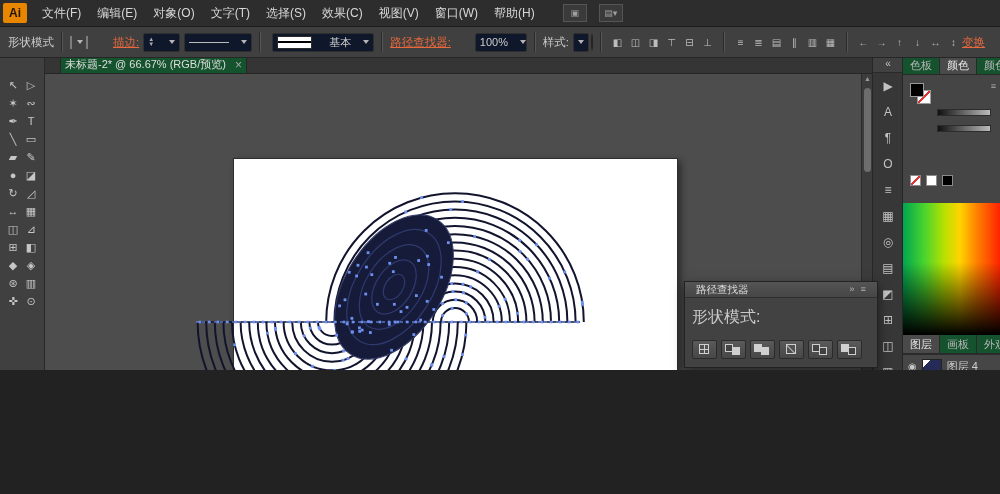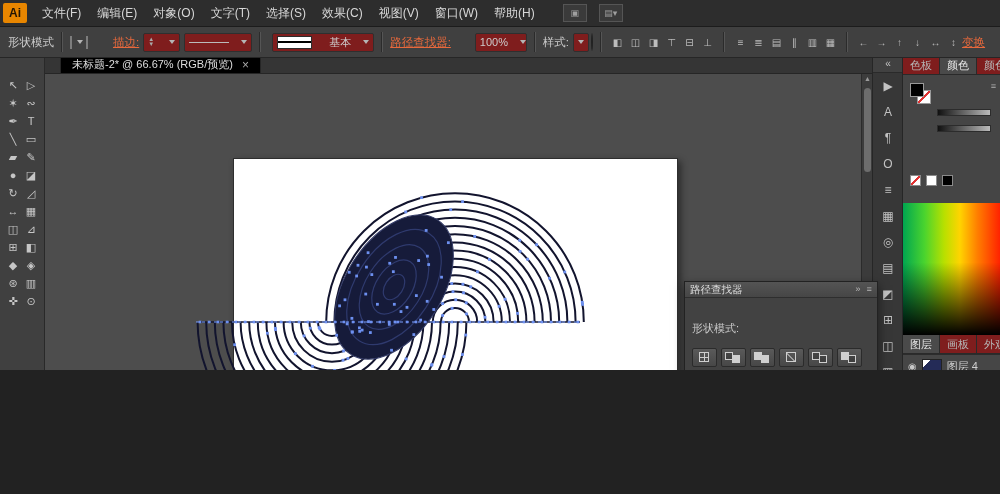--- a/index.html
+++ b/index.html
@@ -12,37 +12,37 @@
            font-size:12px;display:flex;align-items:center;justify-content:center;border-radius:2px;}
   .menu-item{padding:0 8px;font-size:12px;color:#d8d8d8;line-height:26px;}
   .win-icons{margin-left:20px;display:flex;gap:12px;color:#9f9f9f;font-size:11px;}
   .win-icon{width:22px;height:16px;background:#3a3a3a;border:1px solid #555;display:flex;align-items:center;justify-content:center;font-size:9px;}
   
   .controlbar{position:absolute;top:26px;left:0;right:0;height:30px;background:#404040;border-top:1px solid #525252;
               border-bottom:1px solid #262626;display:flex;align-items:center;z-index:19;font-size:11.5px;
               padding:0 8px;white-space:nowrap;overflow:hidden;}
   .link{color:#e8693c;text-decoration:underline;}
   .vsep{width:1px;height:20px;background:#2b2b2b;border-right:1px solid #555;margin:0 7px;flex:0 0 auto;}
-  .combo{background:#7f1d1d;border:1px solid #2f2f2f;border-radius:2px;height:17px;display:flex;align-items:center;
+  .combo{background:#0f172a;border:1px solid #2f2f2f;border-radius:2px;height:17px;display:flex;align-items:center;
          font-size:11px;color:#ccc;padding:0 4px;margin-left:4px;gap:12px;}
   .caret{width:0;height:0;border-left:3px solid transparent;border-right:3px solid transparent;border-top:4px solid #b5b5b5;margin-left:5px;}
   .stepper{display:flex;flex-direction:column;font-size:6px;color:#aaa;line-height:5px;margin-right:3px;}
   .sw{width:13px;height:13px;border:1px solid #7d7d7d;box-sizing:border-box;}
   .sw-fill{background:#000;}
   .sw-stroke{background:linear-gradient(135deg,#fff 42%,#e03333 42%,#e03333 58%,#fff 58%);margin-left:3px;}
   .profile-preview{width:38px;height:11px;background:#fff;border:1px solid #2c2c2c;display:flex;align-items:center;margin-right:5px;}
   .profile-line{width:100%;height:2px;background:#000;}
   .mini-icon{width:17px;height:16px;display:flex;align-items:center;justify-content:center;color:#bdbdbd;font-size:10px;}
   .icon-group{display:flex;gap:1px;}
   .round-icon{width:16px;height:16px;border-radius:50%;background:radial-gradient(circle at 35% 35%,#8fd14f,#2f6fb2 60%,#333);margin-left:2px;border:1px solid #222;}
   .transform-right{margin-left:auto;margin-right:10px;font-family:Liberation Mono, monospace;}
   
   .tabbar{position:absolute;top:56px;left:44px;width:828px;height:18px;background:#353535;border-bottom:1px solid #262626;
           display:flex;z-index:5;padding-left:16px;box-sizing:border-box;}
-  .doc-tab{background:#000000;color:#dedede;font-size:11px;padding:0 11px;display:flex;align-items:center;gap:9px;
+  .doc-tab{background:#14532d;color:#dedede;font-size:11px;padding:0 4px;display:flex;align-items:center;gap:9px;
            border-right:1px solid #262626;border-left:1px solid #262626;}
   .tab-close{color:#a8a8a8;font-size:12px;line-height:10px;}
   
   .toolbar{position:absolute;top:56px;left:0;width:44px;bottom:0;background:#404040;border-right:1px solid #292929;z-index:6;}
   .tools-grid{display:grid;grid-template-columns:18px 18px;justify-content:center;padding-top:20px;}
   .tool{height:18px;display:flex;align-items:center;justify-content:center;font-size:11px;color:#c6c6c6;}
   .fs-fill{position:absolute;left:6px;top:316px;width:20px;height:20px;background:#000;border:1px solid #9a9a9a;
            box-shadow:0 0 0 1px #303030;z-index:2;}
   .fs-stroke{position:absolute;left:18px;top:330px;width:20px;height:20px;border:1px solid #9a9a9a;z-index:1;
              background:linear-gradient(135deg,#fff 44%,#e03333 44%,#e03333 56%,#fff 56%);}
@@ -63,21 +63,21 @@
   .vthumb{position:absolute;left:2px;top:14px;width:7px;height:84px;background:#6d6d6d;border-radius:4px;}
   .statusbar{position:absolute;left:44px;top:480px;width:828px;height:14px;background:#3f3f3f;border-top:1px solid #2b2b2b;z-index:3;}
   .hthumb{position:absolute;left:110px;top:2px;width:400px;height:9px;background:#6d6d6d;border-radius:4px;}
   .statusbar .arr{position:absolute;top:0;color:#9a9a9a;font-size:8px;line-height:13px;}
   
   .dock{position:absolute;left:872px;top:56px;width:30px;bottom:0;background:#373737;border-left:1px solid #262626;z-index:4;}
   .dock-icon{width:30px;height:26px;line-height:26px;text-align:center;font-size:12px;color:#c2c2c2;}
   .dock-expand{height:16px;line-height:16px;font-size:10px;background:#414141;border-bottom:1px solid #2a2a2a;}
   
   .rightpanel{position:absolute;left:902px;top:56px;width:98px;bottom:0;background:#3e3e3e;border-left:1px solid #262626;z-index:4;overflow:hidden;}
-  .rp-tabs{height:18px;display:flex;background:#7f1d1d;font-size:11px;border-bottom:1px solid #2a2a2a;white-space:nowrap;}
+  .rp-tabs{height:18px;display:flex;background:#14532d;font-size:11px;border-bottom:1px solid #2a2a2a;white-space:nowrap;}
   .rp-tab{padding:0 7px;line-height:18px;color:#b5b5b5;border-right:1px solid #2a2a2a;}
   .rp-tab.active{background:#4a4a4a;color:#e5e5e5;}
   .color-panel{height:128px;background:#454545;position:relative;}
   .cp-fill{position:absolute;left:7px;top:8px;width:12px;height:12px;background:#000;border:1px solid #9a9a9a;z-index:2;}
   .cp-stroke{position:absolute;left:14px;top:15px;width:12px;height:12px;border:1px solid #9a9a9a;z-index:1;
              background:linear-gradient(135deg,#fff 42%,#e03333 42%,#e03333 58%,#fff 58%);}
   .cp-menu{position:absolute;right:5px;top:6px;color:#b0b0b0;font-size:9px;}
   .cp-slider{position:absolute;left:34px;width:52px;height:5px;background:linear-gradient(to right,#111,#bbb);border:1px solid #2c2c2c;}
   .cp-swrow{position:absolute;left:7px;top:100px;display:flex;gap:5px;}
   .cp-sw{width:11px;height:11px;border:1px solid #8a8a8a;box-sizing:border-box;}
@@ -88,25 +88,25 @@
     background:linear-gradient(to bottom,rgba(0,0,0,0) 0%,rgba(0,0,0,0) 45%,#000 100%),
                linear-gradient(to right,#00a651 0%,#4ad42e 22%,#b8e000 42%,#ffd400 58%,#ff7e00 76%,#ff1e00 100%);}
   .layer-row{height:22px;display:flex;align-items:center;background:#464646;border-top:1px solid #2c2c2c;
              border-bottom:1px solid #2c2c2c;font-size:11px;gap:5px;padding:0 5px;color:#d0d0d0;}
   .eye{font-size:10px;color:#c8c8c8;}
   .layer-thumb{width:18px;height:13px;border:1px solid #222;background:linear-gradient(135deg,#fff 25%,#242b57 25%);}
   
   .pf-panel{position:absolute;left:684px;top:281px;width:192px;background:#424242;border:1px solid #222;z-index:30;
             box-shadow:0 4px 10px rgba(0,0,0,0.5);}
   .pf-header{height:15px;background:linear-gradient(#545454,#464646);border-bottom:1px solid #2e2e2e;display:flex;
-             align-items:center;font-size:10.5px;color:#ddd;padding:0 5px;font-family:Liberation Mono, monospace;}
+             align-items:center;font-size:10.5px;color:#ddd;padding:0 11px;font-family:Liberation Mono, monospace;}
   .pf-title{flex:1;}
   .pf-hicon{color:#b5b5b5;font-size:9px;margin-left:6px;}
   .pf-body{padding:5px 7px 8px 7px;}
-  .pf-label{font-size:11px;color:#c9c9c9;margin:18px 0 5px 0;}
+  .pf-label{font-size:16px;color:#c9c9c9;margin:4px 0 5px 0;}
   .pf-row{display:flex;gap:4px;align-items:center;}
   .pf-btn{width:23px;height:17px;background:linear-gradient(#5a5a5a,#474747);border:1px solid #2b2b2b;border-radius:2px;position:relative;flex:0 0 auto;}
   .pf-sq{position:absolute;width:8px;height:8px;box-sizing:border-box;}
   .sqf{background:#cfcfcf;}
   .sqo{border:1px solid #cfcfcf;background:rgba(0,0,0,0.18);}
   .back{left:3px;top:3px;} .front{left:10px;top:6px;}
   .pf-ico-single{position:absolute;left:6px;top:3px;width:10px;height:10px;border:1px solid #cfcfcf;box-sizing:border-box;}
   .pf-cross-v{position:absolute;left:4px;top:0;width:1px;height:8px;background:#cfcfcf;}
   .pf-cross-h{position:absolute;top:4px;left:0;height:1px;width:8px;background:#cfcfcf;}
   .pf-diag{position:absolute;left:-2px;top:4px;width:12px;height:1px;background:#cfcfcf;transform:rotate(45deg);}

